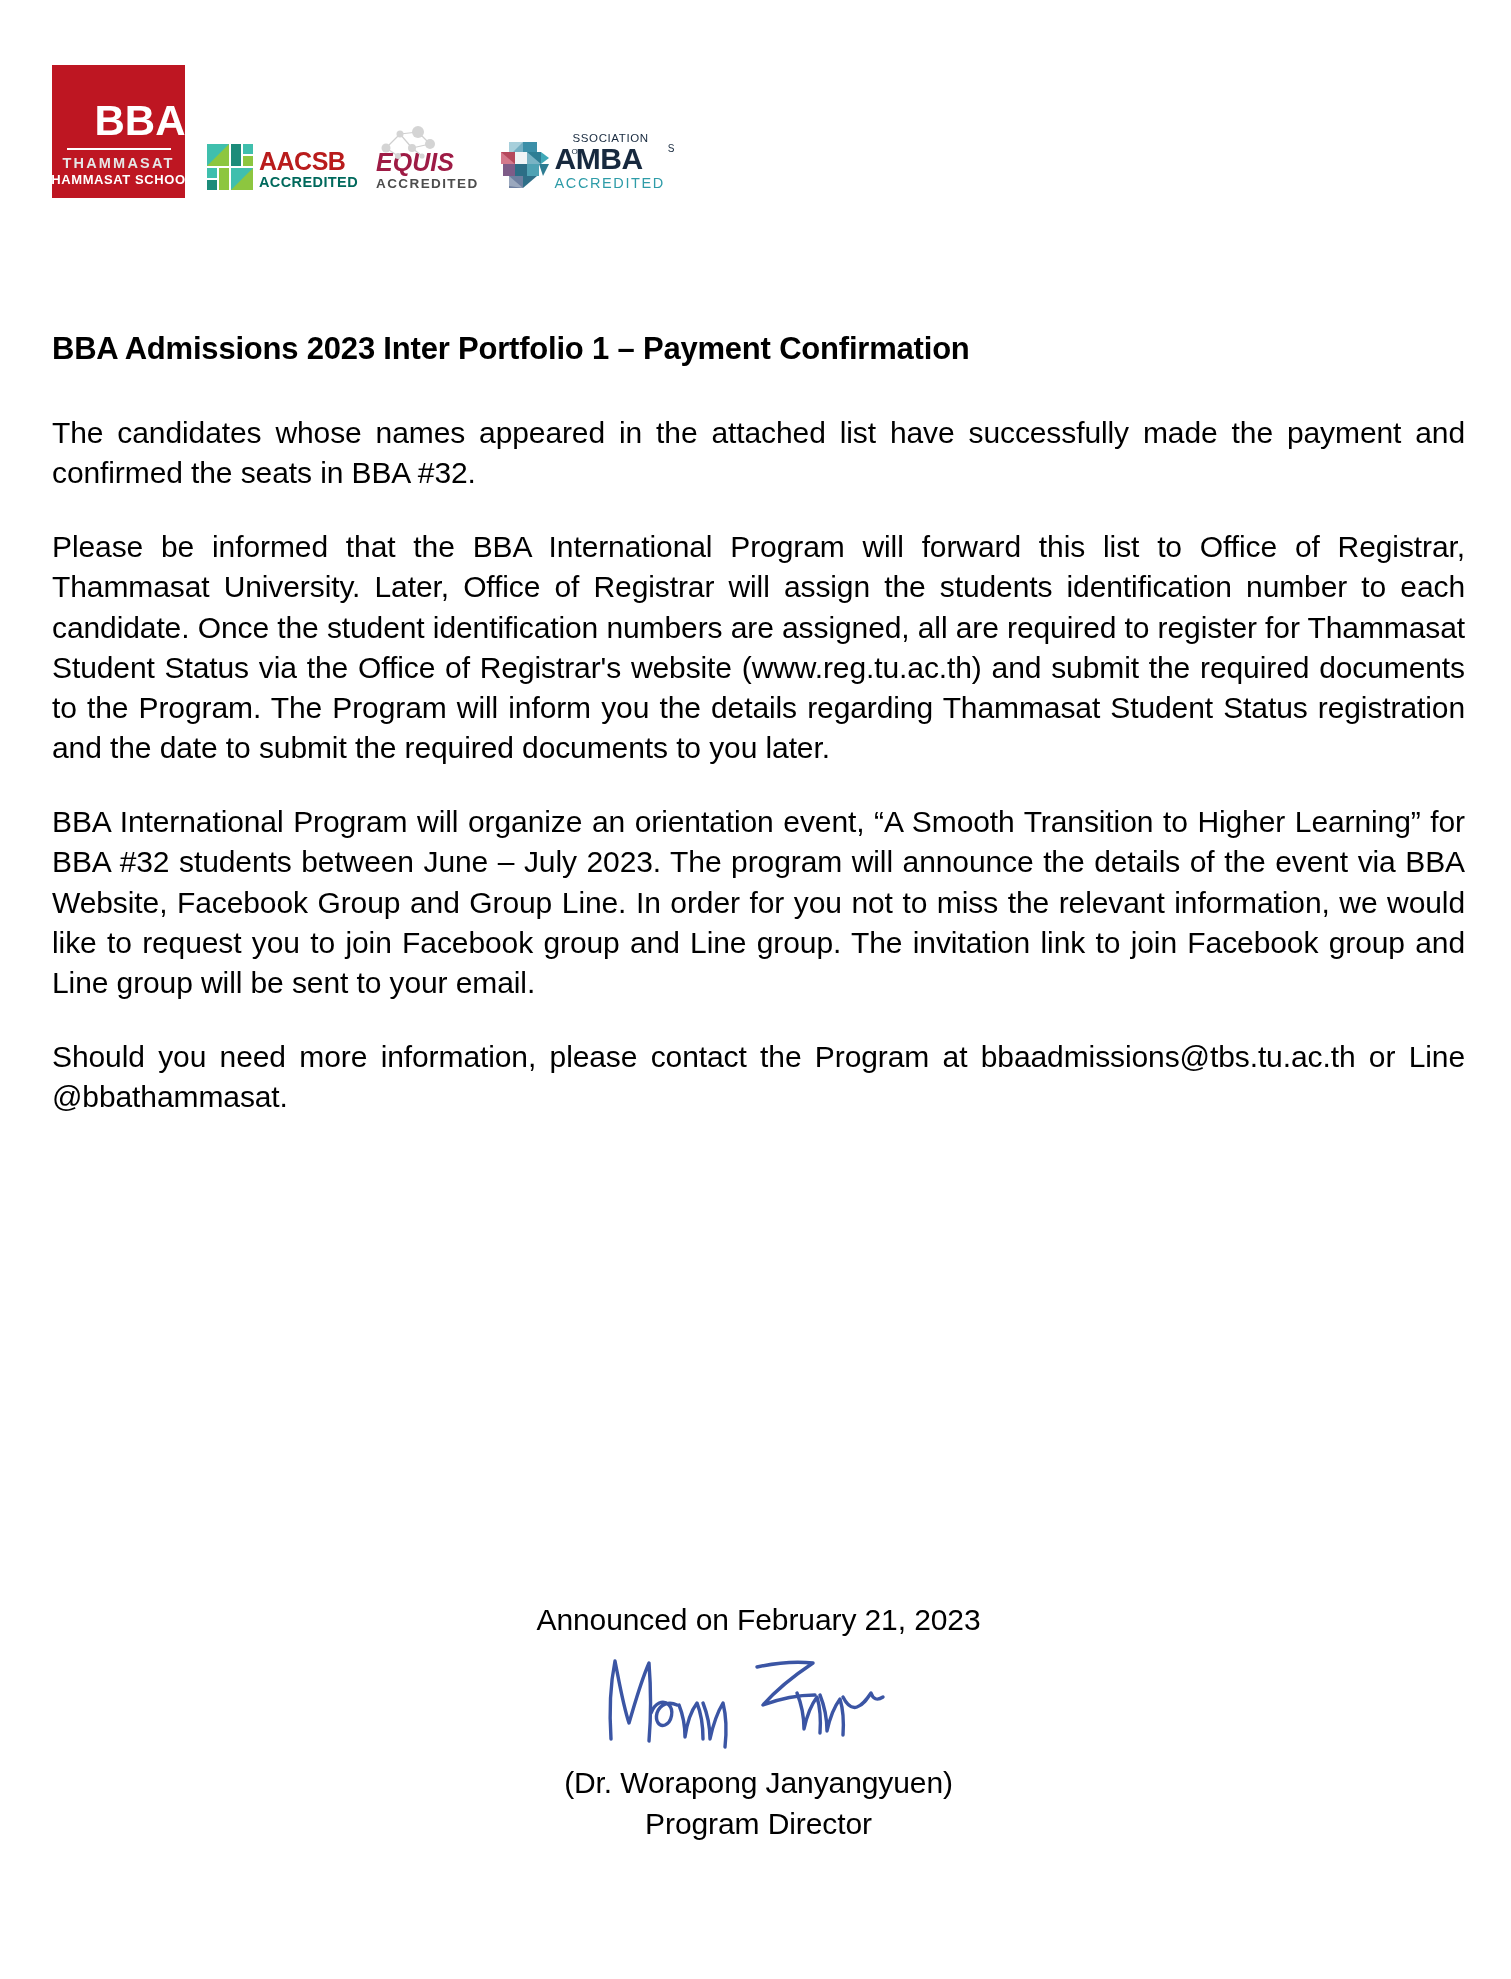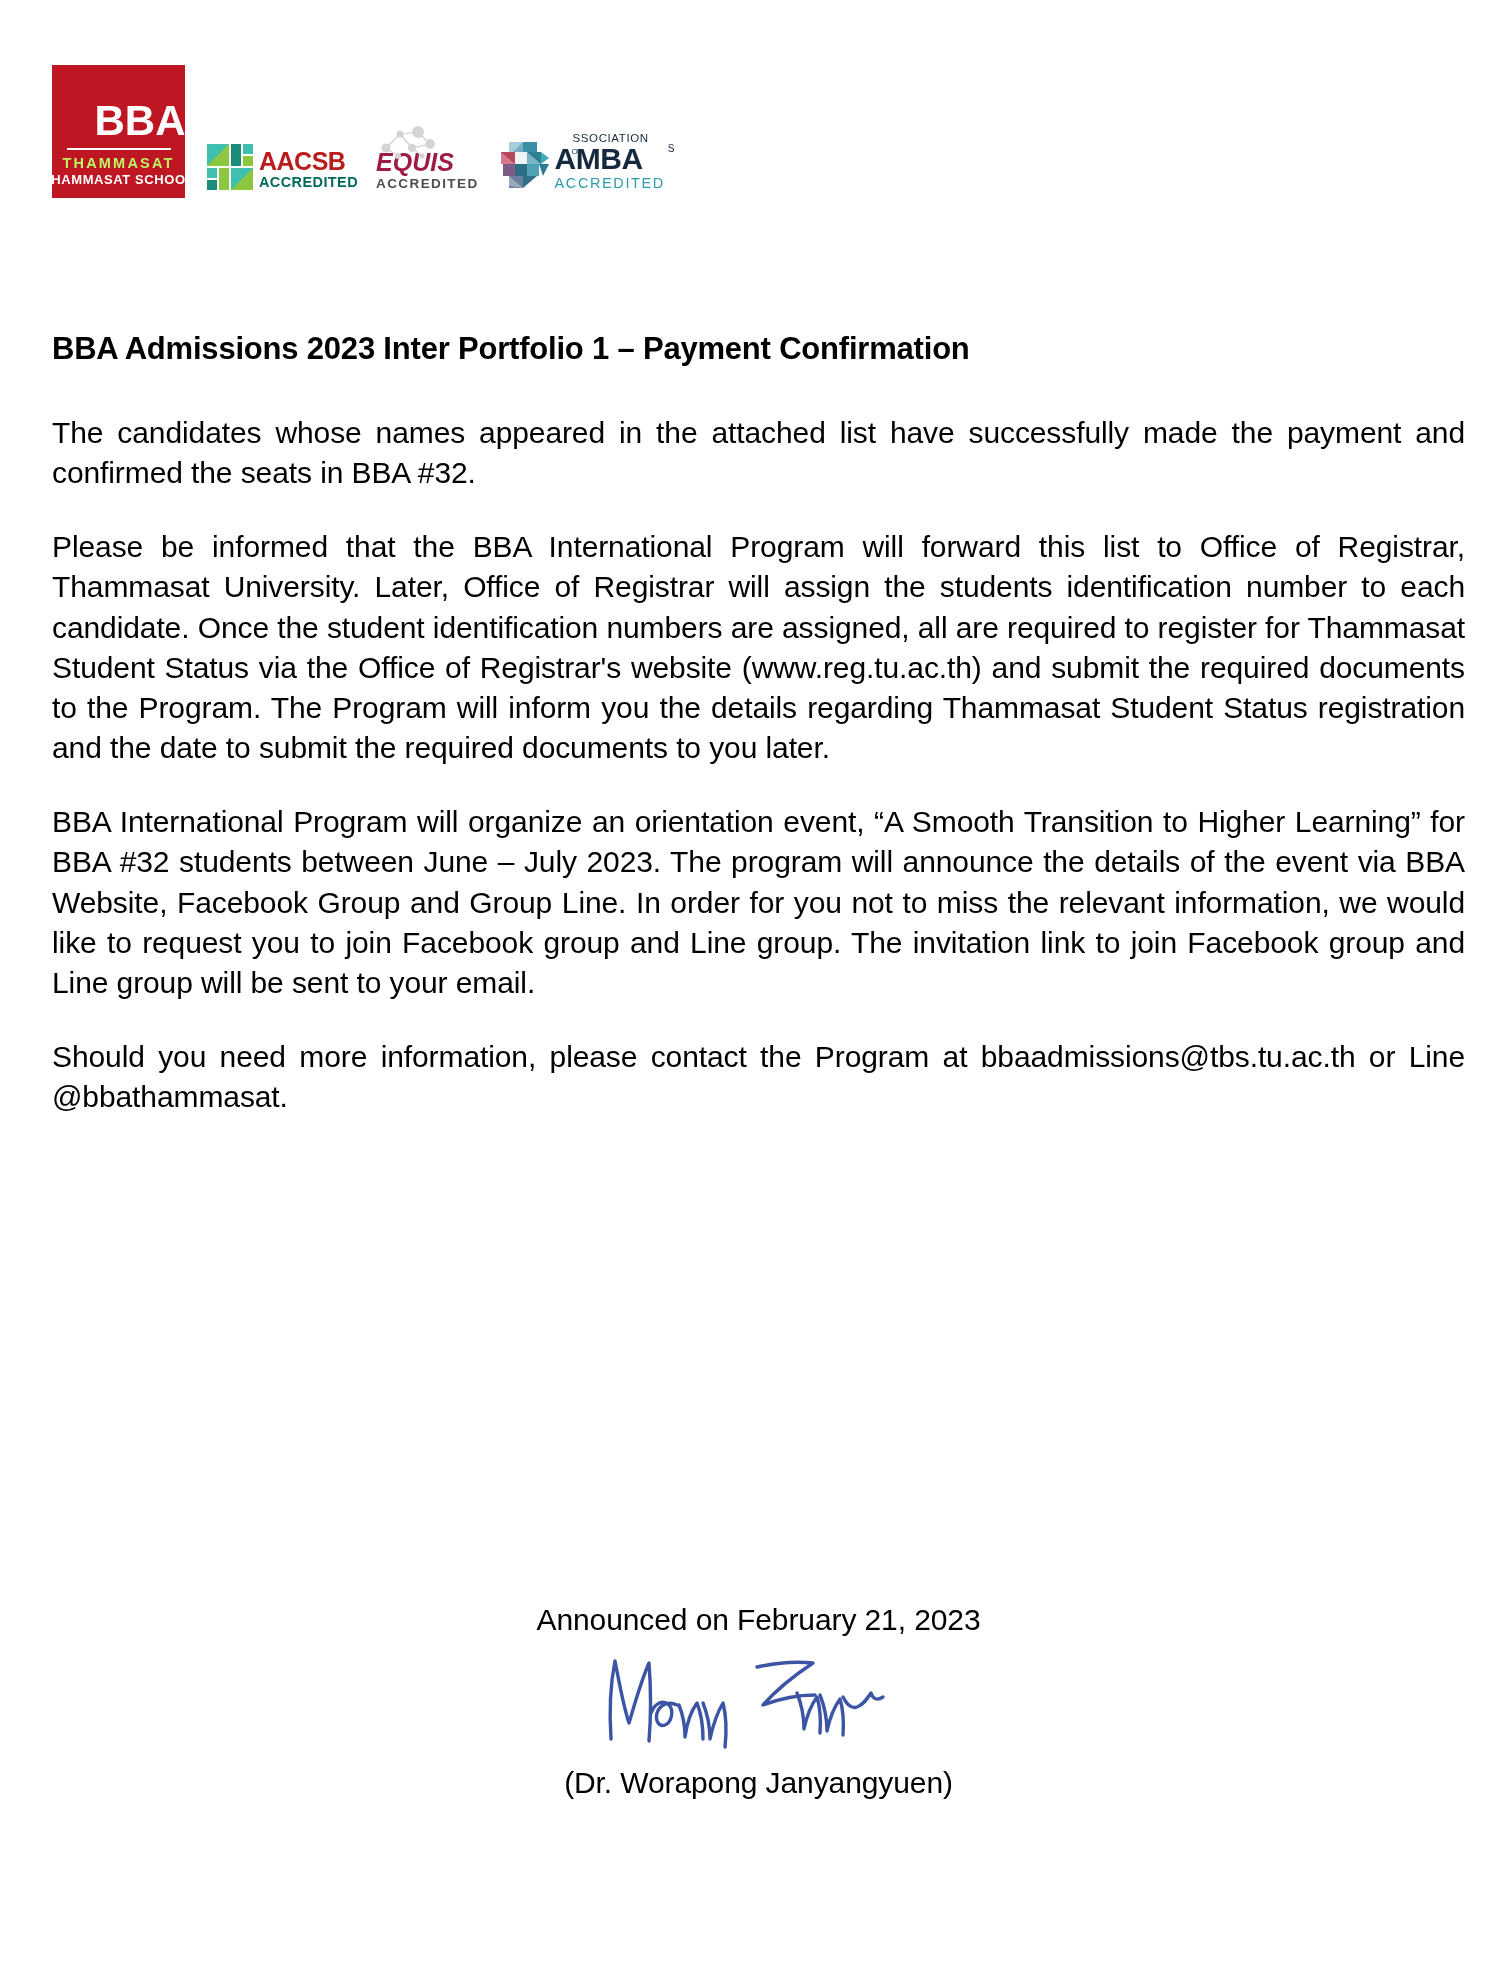--- a/index.html
+++ b/index.html
@@ -62,21 +62,21 @@
     margin-top: 26px;
     margin-left: 43px;
   }
   .bba-logo .bba-rule {
     width: 104px;
     height: 2px;
     background: #ffffff;
     margin: 6px 0 5px 0;
   }
   .bba-logo .bba-sub1 {
-    color: #bef264;
+    color: #e5e5e5;
     font-size: 14.5px;
     font-weight: 700;
     letter-spacing: 2.2px;
     line-height: 1.15;
     white-space: nowrap;
   }
   .bba-logo .bba-sub2 {
     color: #ffffff;
     font-size: 13px;
     font-weight: 700;
@@ -380,15 +380,16 @@
           <path d="M114 56 C118 66 121 78 121 92 C124 78 128 66 134 56 C137 68 138 82 136 100"></path>
           <path d="M168 20 C186 16 206 14 224 16 C206 28 188 42 174 58 C190 52 208 48 226 48"></path>
           <path d="M208 46 C212 56 215 68 215 82 C218 68 222 58 228 50 C231 60 232 72 231 86"></path>
           <path d="M231 48 C235 58 238 70 238 84 C241 70 245 60 251 52 C254 62 255 74 254 88"></path>
           <path d="M254 50 C258 58 262 62 268 60 C274 58 278 52 282 46 C284 52 288 54 294 50"></path>
         </g>
       </svg>
     </div>
 
     <p class="signer-name">(Dr. Worapong Janyangyuen)</p>
+    <p class="signer-title">Program Director</p>
   </div>
 
 </div>
 
 </body></html>

